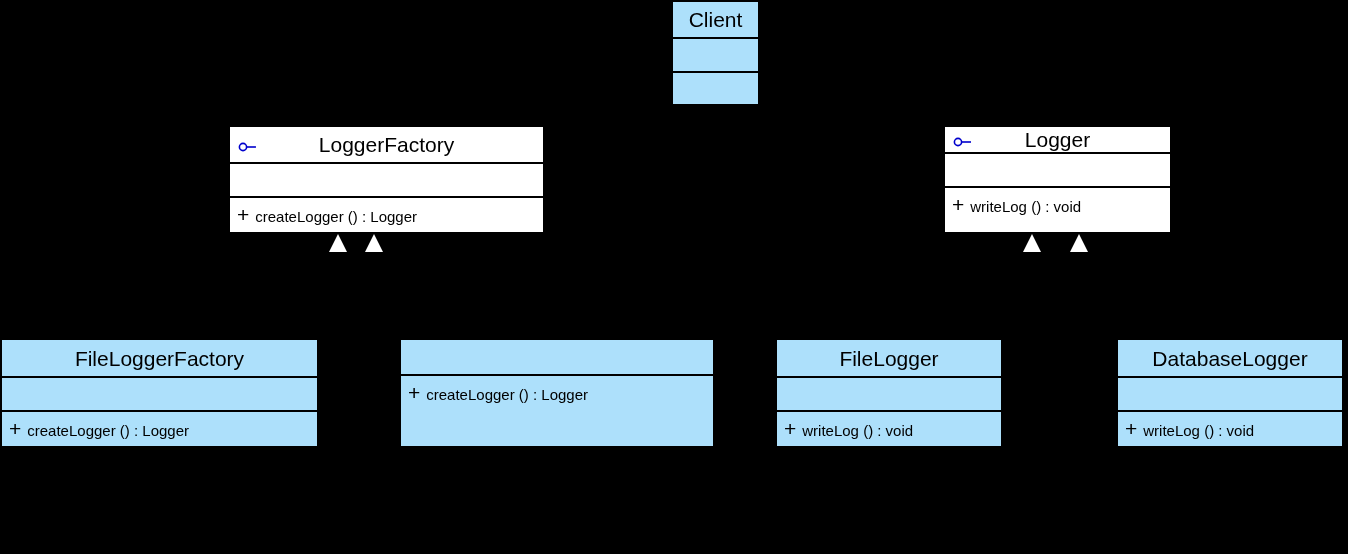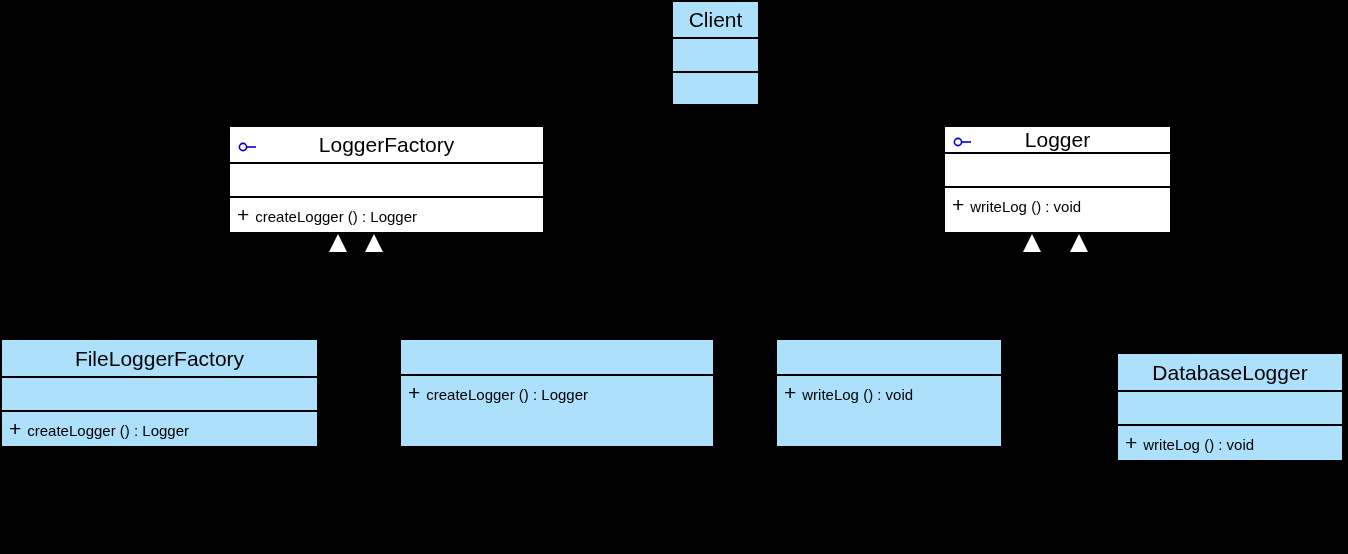--- a/index.html
+++ b/index.html
@@ -208,30 +208,33 @@
     <div class="compartment attributes-compartment" style="height:34px;"></div>
     <div class="compartment operations-compartment" style="height:34px;">
       <span class="operation-row">
         <span class="op-visibility">+</span>
         <span class="op-signature">createLogger ()  : Logger</span>
       </span>
     </div>
   </div>
 
   <div class="uml-class" style="left:775px; top:338px; width:228px; height:110px;">
+    <div class="compartment name-compartment" style="height:36px;">
+      <span class="class-name">FileLogger</span>
+    </div>
     <div class="compartment attributes-compartment" style="height:34px;"></div>
     <div class="compartment operations-compartment" style="height:34px;">
       <span class="operation-row">
         <span class="op-visibility">+</span>
         <span class="op-signature">writeLog ()  : void</span>
       </span>
     </div>
   </div>
 
-  <div class="uml-class" style="left:1116px; top:352px; width:228px; height:110px;">
+  <div class="uml-class" style="left:1116px; top:338px; width:228px; height:110px;">
     <div class="compartment name-compartment" style="height:36px;">
       <span class="class-name">DatabaseLogger</span>
     </div>
     <div class="compartment attributes-compartment" style="height:34px;"></div>
     <div class="compartment operations-compartment" style="height:34px;">
       <span class="operation-row">
         <span class="op-visibility">+</span>
         <span class="op-signature">writeLog ()  : void</span>
       </span>
     </div>

